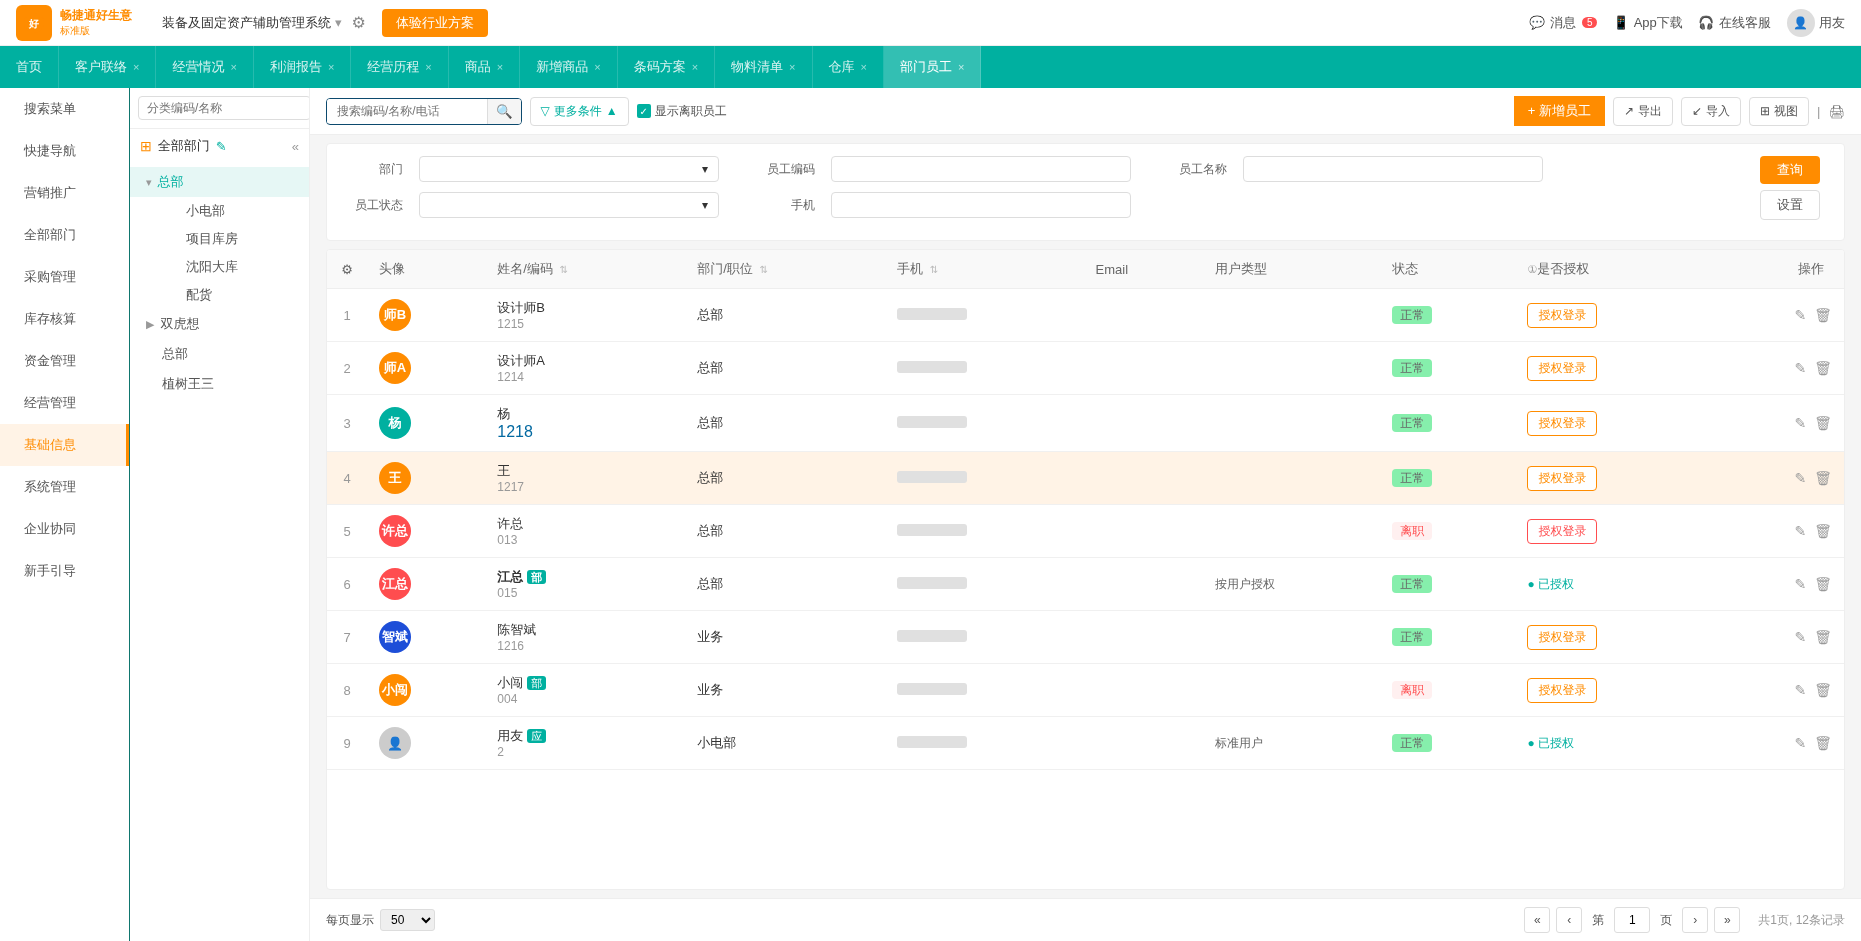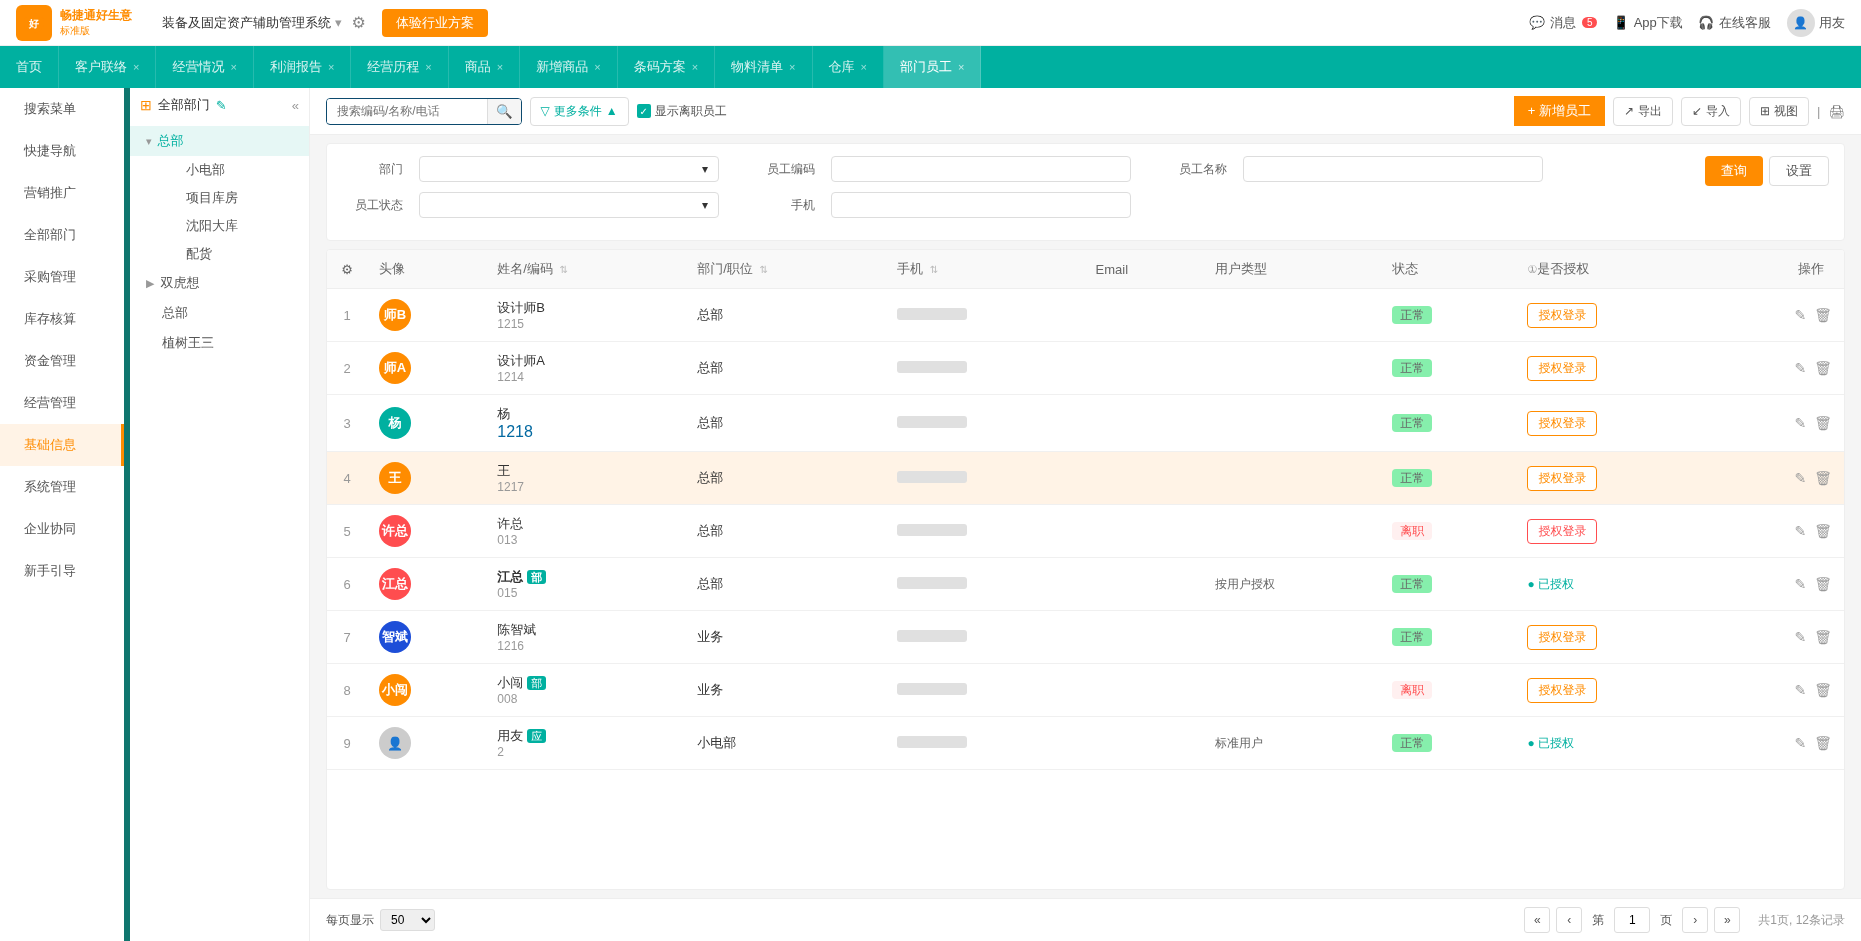--- a/index.html
+++ b/index.html
@@ -32,21 +32,21 @@
       white-space: nowrap; border-right: 1px solid rgba(255,255,255,0.15);
       transition: background 0.2s;
     }
     .nav-tab.active { background: rgba(255,255,255,0.2); color: #fff; font-weight: 500; }
     .nav-tab .close-x { margin-left: 6px; font-size: 11px; opacity: 0.7; }
 
     
     .main-layout { display: flex; height: calc(941px - 46px - 42px); overflow: hidden; }
 
     
-    .sidebar { width: 130px; background: #fff; border-right: 6px solid #0f766e; overflow-y: auto; flex-shrink: 0; }
+    .sidebar { width: 130px; background: #fff; border-right: 1px solid #0f766e; overflow-y: auto; flex-shrink: 0; }
     .sidebar-item {
       display: flex; align-items: center; padding: 12px 16px;
       cursor: pointer; color: #555; font-size: 13px; gap: 8px;
     }
     .sidebar-item.active { background: #fff3e6; color: #ff8c00; font-weight: 500; border-right: 3px solid #ff8c00; }
     .sidebar-icon { font-size: 14px; }
 
     
     .content-area { flex: 1; display: flex; overflow: hidden; }
 
@@ -79,21 +79,21 @@
     .btn-add { background: #ff8c00; color: #fff; border: none; border-radius: 0; padding: 6px 14px; font-size: 13px; cursor: pointer; }
     .btn-outline { background: #fff; color: #555; border: 1px solid #ddd; border-radius: 4px; padding: 5px 10px; font-size: 12px; cursor: pointer; display: flex; align-items: center; gap: 4px; }
 
     
     .filter-panel { background: #fff; border: 1px solid #eee; border-radius: 4px; margin: 8px 16px; padding: 12px 16px; position: relative; }
     .filter-row { display: flex; align-items: center; gap: 16px; margin-bottom: 10px; }
     .filter-row:last-child { margin-bottom: 0; }
     .filter-label { width: 60px; text-align: right; color: #666; font-size: 12px; flex-shrink: 0; }
     .filter-select { flex: 1; max-width: 300px; border: 1px solid #ddd; border-radius: 4px; padding: 5px 10px; font-size: 12px; display: flex; align-items: center; justify-content: space-between; cursor: pointer; color: #333; }
     .filter-input { flex: 1; max-width: 300px; border: 1px solid #ddd; border-radius: 4px; padding: 5px 10px; font-size: 12px; outline: none; }
-    .filter-actions { position: absolute; right: 15px; top: 12px; display: flex; flex-direction: row; gap: 6px; }
+    .filter-actions { position: absolute; right: 24px; top: 12px; display: flex; flex-direction: column; gap: 6px; }
     .btn-query { background: #ff8c00; color: #fff; border: none; border-radius: 4px; padding: 5px 16px; font-size: 13px; cursor: pointer; }
     .btn-set { background: #fff; color: #555; border: 1px solid #ddd; border-radius: 4px; padding: 5px 16px; font-size: 13px; cursor: pointer; }
 
     
     .table-container { flex: 1; overflow: auto; background: #fff; margin: 0 16px 8px 16px; border: 1px solid #eee; border-radius: 4px; }
     table { width: 100%; border-collapse: collapse; font-size: 13px; }
     thead { background: #f9f9f9; }
     thead th { padding: 10px 12px; text-align: left; color: #666; font-weight: 500; border-bottom: 1px solid #eee; white-space: nowrap; }
     tbody tr { border-bottom: 1px solid #f0f0f0; }
     tbody tr.highlighted { background: #fff3e6; }
@@ -224,20 +224,24 @@
       </div>
       <div class="sidebar-item">
         <span class="sidebar-icon"></span>
         <span>新手引导</span>
       </div>
     </div>
 
   <div class="content-area">
 
     <div class="dept-panel">
+      <div class="dept-search">
+        <input type="text" placeholder="分类编码/名称" style="">
+
+      </div>
       <div class="dept-header">
         <span class="icon-grid">⊞</span>
         <span>全部部门</span>
         <span class="edit-icon">✎</span>
         <span class="collapse-icon">«</span>
       </div>
       <div class="dept-tree">
         <div class="dept-node active">
           <span class="arrow">▾</span>总部
         </div>
@@ -492,21 +496,21 @@
       </div>
     </td>
   </tr>
               <tr>
     <td style="text-align:center;color:#999;">8</td>
     <td>
       <div class="avatar-circle-sm" style="background:#ff8c00;">小闯</div>
     </td>
     <td>
       <div style="font-weight:500;">小闯<span class="dept-badge">部</span></div>
-      <div style="color:#999;font-size:12px;">008</div>
+      <div style="color:#999;font-size:12px;">004</div>
     </td>
     <td>业务</td>
     <td><span style="display:inline-block;width:70px;height:12px;background:#e0e0e0;border-radius:3px;"></span></td>
     <td></td>
     <td style="color:#666;font-size:12px;"></td>
     <td><span class="status-resigned">离职</span></td>
     <td><button class="btn-auth">授权登录</button></td>
     <td style="text-align:right;">
       <div class="action-icons" style="justify-content:flex-end;">
         <span class="action-icon">✎</span>

